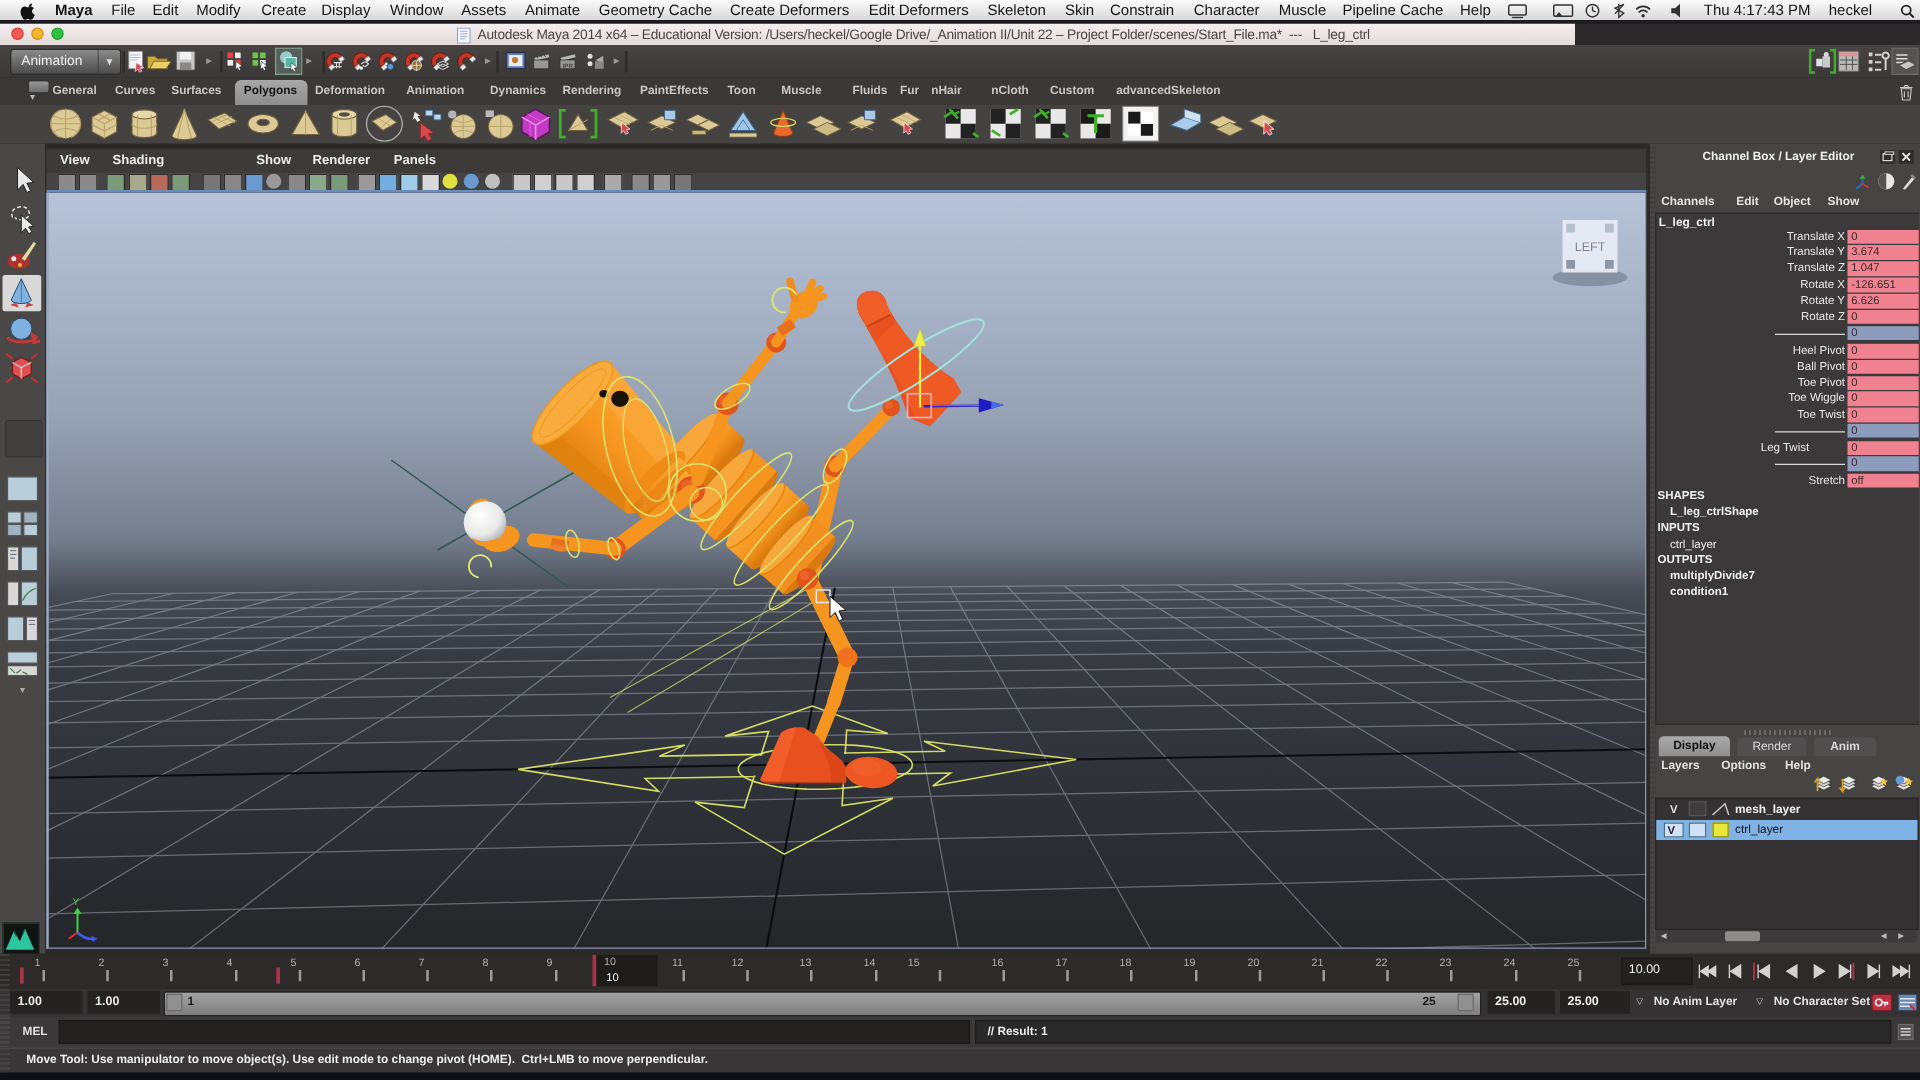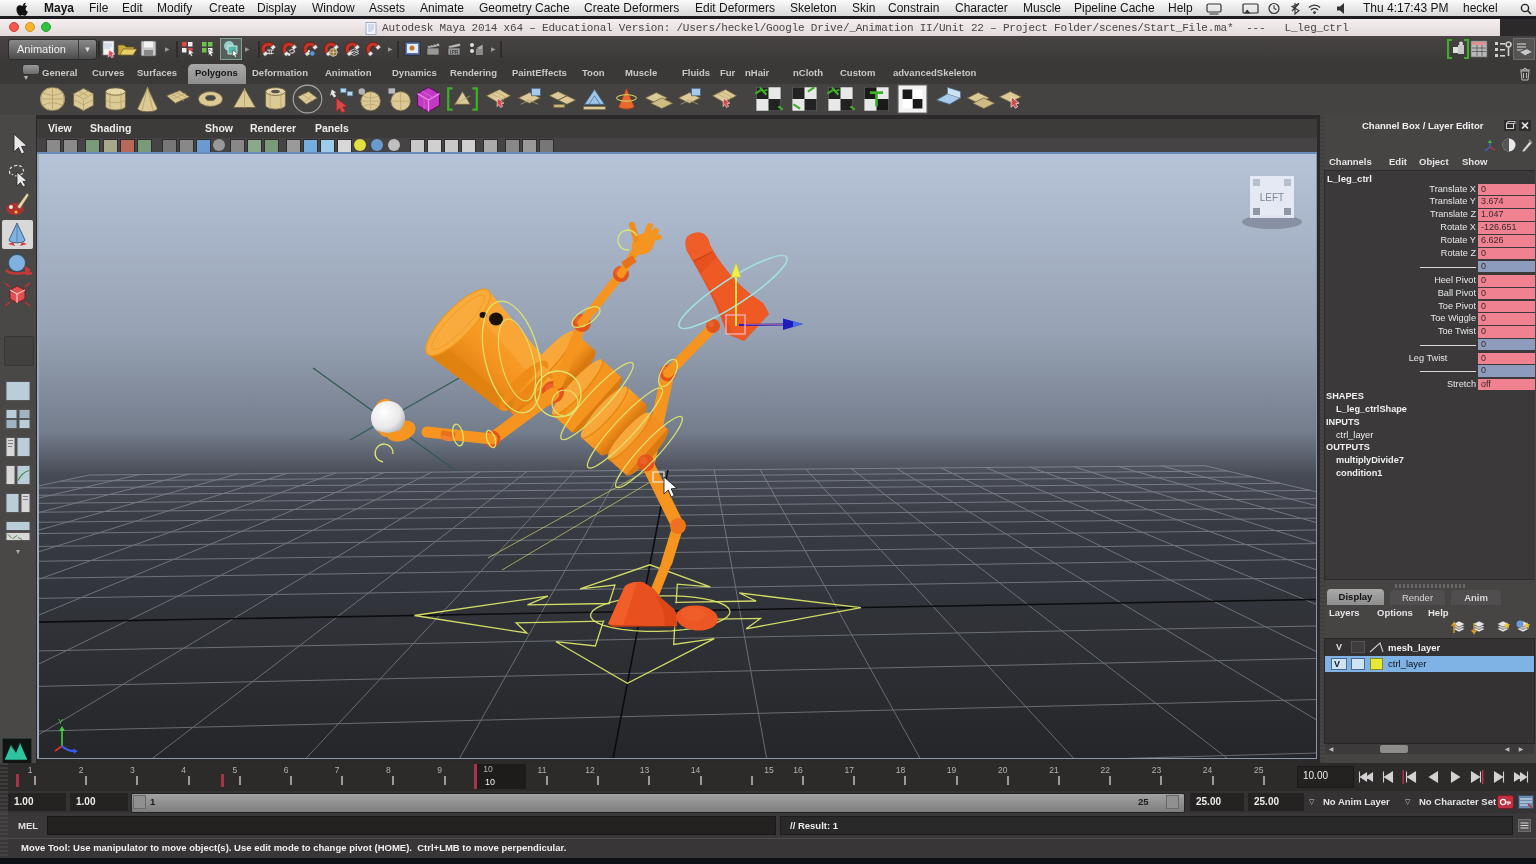--- a/index.html
+++ b/index.html
@@ -45,21 +45,21 @@
 <path d="M131,4.5 L134,4.5 L138,1 L138,12 L134,8.5 L131,8.5 Z" fill="#333"></path>
 </svg>
     <div style="position:absolute;left:1363px;top:0px;width:100px;height:16px;line-height:16px;font-size:12px;color:#151515;white-space:nowrap;">Thu 4:17:43 PM</div>
     <div style="position:absolute;left:1463px;top:0px;width:60px;height:16px;line-height:16px;font-size:12px;color:#151515;white-space:nowrap;">heckel</div>
     <svg style="position:absolute;left:1520px;top:3px" width="12" height="12" viewBox="0 0 12 12">
       <circle cx="5" cy="5" r="3.6" fill="none" stroke="#222" stroke-width="1.4"></circle>
       <path d="M7.8,7.8 L11,11" stroke="#222" stroke-width="1.6"></path>
     </svg>
   </div>
 <div style="position:absolute;left:0;top:16px;width:1536px;height:3px;background:#1c1c20;"></div>
-<div style="position:absolute;left:0;top:19px;width:1500px;height:17px;background:linear-gradient(#f6efef,#e3dada);border-bottom:1px solid #8e8a8a;font-family:Liberation Mono, monospace;">
+<div style="position:absolute;left:0;top:19px;width:1260px;height:17px;background:linear-gradient(#f6efef,#e3dada);border-bottom:1px solid #8e8a8a;">
     <div style="position:absolute;left:9px;top:3px;width:10px;height:10px;border-radius:5px;background:#f4584f;border:0.5px solid #ce3c34;box-sizing:border-box"></div>
     <div style="position:absolute;left:25px;top:3px;width:10px;height:10px;border-radius:5px;background:#f6b42f;border:0.5px solid #d0921a;box-sizing:border-box"></div>
     <div style="position:absolute;left:41px;top:3px;width:10px;height:10px;border-radius:5px;background:#2fc240;border:0.5px solid #23a030;box-sizing:border-box"></div>
     <svg style="position:absolute;left:365px;top:3px" width="12" height="13" viewBox="0 0 12 13">
       <rect x="1" y="0.5" width="10" height="12" fill="#f2f6fb" stroke="#8aa0c0" stroke-width="0.8"></rect>
       <path d="M3,3 h6 M3,5 h6 M3,7 h6 M3,9 h4" stroke="#9ab0d0" stroke-width="0.8"></path>
     </svg>
     <div style="position:absolute;left:382px;top:1px;width:800px;height:17px;line-height:17px;font-size:11px;color:#4b4444;white-space:nowrap;letter-spacing:-0.2px">Autodesk Maya 2014 x64 – Educational Version: /Users/heckel/Google Drive/_Animation II/Unit 22 – Project Folder/scenes/Start_File.ma* &nbsp;---&nbsp;&nbsp; L_leg_ctrl</div>
   </div>
 <div style="position:absolute;left:0;top:36px;width:1536px;height:26px;background:linear-gradient(#474443,#3b3938);border-bottom:1px solid #2a2828;">
@@ -858,21 +858,21 @@
 <div style="position:absolute;left:482.8px;top:765px;width:16px;height:10px;line-height:10px;font-size:8.5px;color:#b2b2b2;text-align:center;white-space:nowrap;">10</div>
 <div style="position:absolute;left:494.8px;top:776px;width:2px;height:9px;background:#9a9a9a;"></div>
 <div style="position:absolute;left:534.0px;top:765px;width:16px;height:10px;line-height:10px;font-size:8.5px;color:#b2b2b2;text-align:center;white-space:nowrap;">11</div>
 <div style="position:absolute;left:546.0px;top:776px;width:2px;height:9px;background:#9a9a9a;"></div>
 <div style="position:absolute;left:585.2px;top:765px;width:16px;height:10px;line-height:10px;font-size:8.5px;color:#b2b2b2;text-align:left;white-space:nowrap;">12</div>
 <div style="position:absolute;left:597.2px;top:776px;width:2px;height:9px;background:#9a9a9a;"></div>
 <div style="position:absolute;left:636.4000000000001px;top:765px;width:16px;height:10px;line-height:10px;font-size:8.5px;color:#b2b2b2;text-align:center;white-space:nowrap;">13</div>
 <div style="position:absolute;left:648.4000000000001px;top:776px;width:2px;height:9px;background:#9a9a9a;"></div>
 <div style="position:absolute;left:687.6px;top:765px;width:16px;height:10px;line-height:10px;font-size:8.5px;color:#b2b2b2;text-align:center;white-space:nowrap;">14</div>
 <div style="position:absolute;left:699.6px;top:776px;width:2px;height:9px;background:#9a9a9a;"></div>
-<div style="position:absolute;left:761px;top:765px;width:16px;height:10px;line-height:10px;font-size:8.5px;color:#b2b2b2;text-align:center;white-space:nowrap;">15</div>
+<div style="position:absolute;left:723px;top:765px;width:16px;height:10px;line-height:10px;font-size:8.5px;color:#b2b2b2;text-align:center;white-space:nowrap;">15</div>
 <div style="position:absolute;left:750.8000000000001px;top:776px;width:2px;height:9px;background:#9a9a9a;"></div>
 <div style="position:absolute;left:790.0px;top:765px;width:16px;height:10px;line-height:10px;font-size:8.5px;color:#b2b2b2;text-align:center;white-space:nowrap;">16</div>
 <div style="position:absolute;left:802.0px;top:776px;width:2px;height:9px;background:#9a9a9a;"></div>
 <div style="position:absolute;left:841.2px;top:765px;width:16px;height:10px;line-height:10px;font-size:8.5px;color:#b2b2b2;text-align:center;white-space:nowrap;">17</div>
 <div style="position:absolute;left:853.2px;top:776px;width:2px;height:9px;background:#9a9a9a;"></div>
 <div style="position:absolute;left:892.4000000000001px;top:765px;width:16px;height:10px;line-height:10px;font-size:8.5px;color:#b2b2b2;text-align:center;white-space:nowrap;">18</div>
 <div style="position:absolute;left:904.4000000000001px;top:776px;width:2px;height:9px;background:#9a9a9a;"></div>
 <div style="position:absolute;left:943.6px;top:765px;width:16px;height:10px;line-height:10px;font-size:8.5px;color:#b2b2b2;text-align:center;white-space:nowrap;">19</div>
 <div style="position:absolute;left:955.6px;top:776px;width:2px;height:9px;background:#9a9a9a;"></div>
 <div style="position:absolute;left:994.8000000000001px;top:765px;width:16px;height:10px;line-height:10px;font-size:8.5px;color:#b2b2b2;text-align:center;white-space:nowrap;">20</div>

